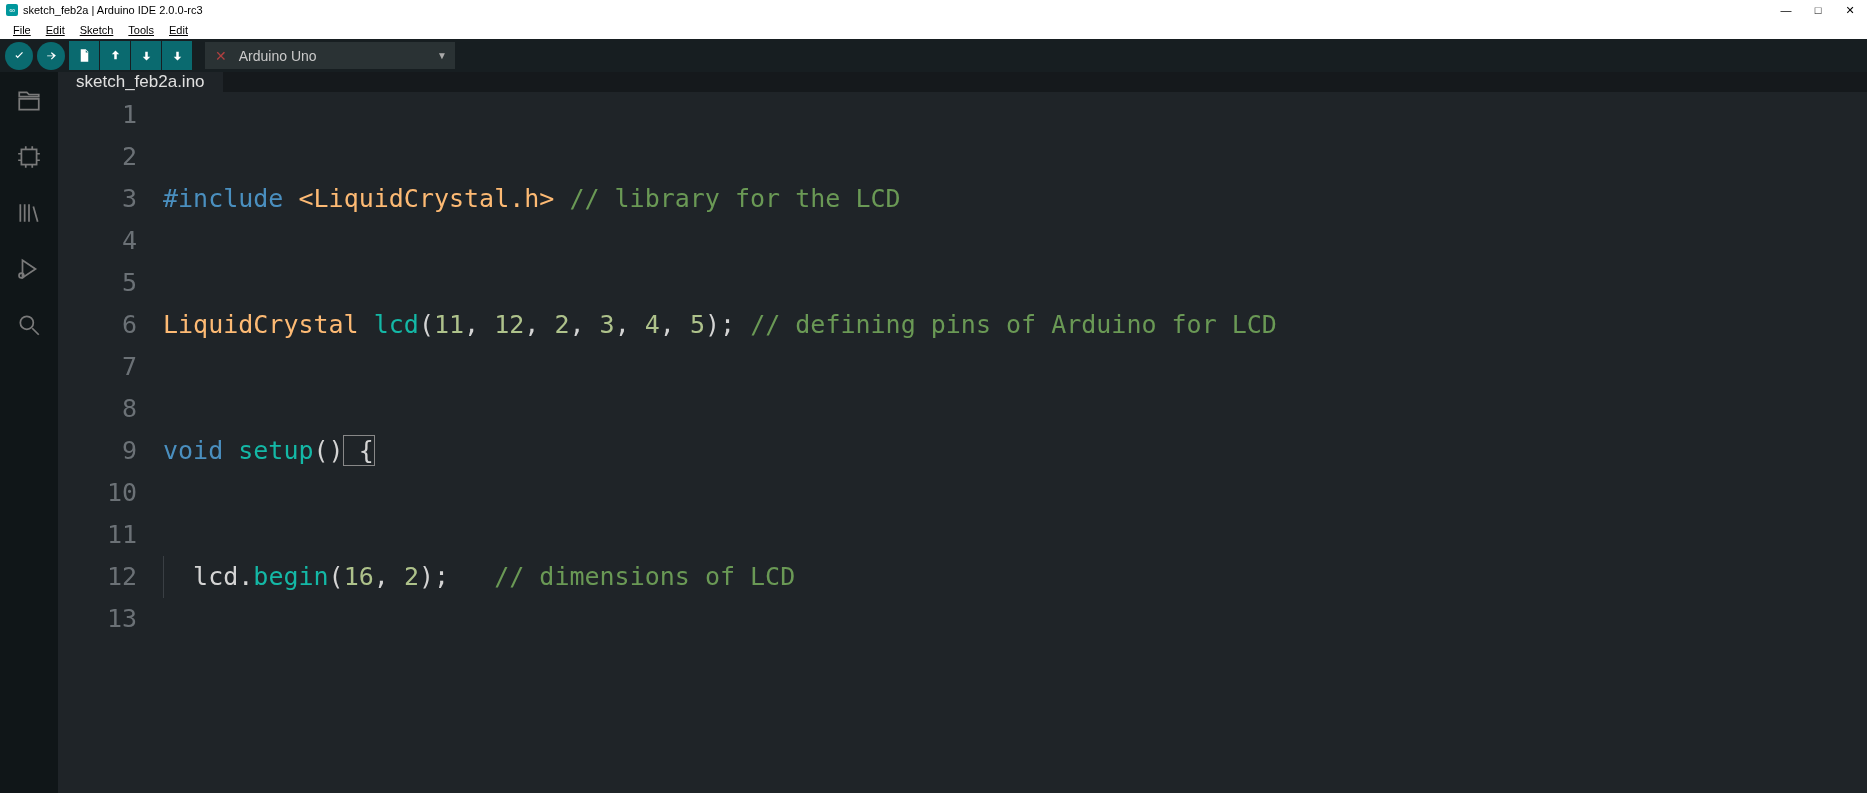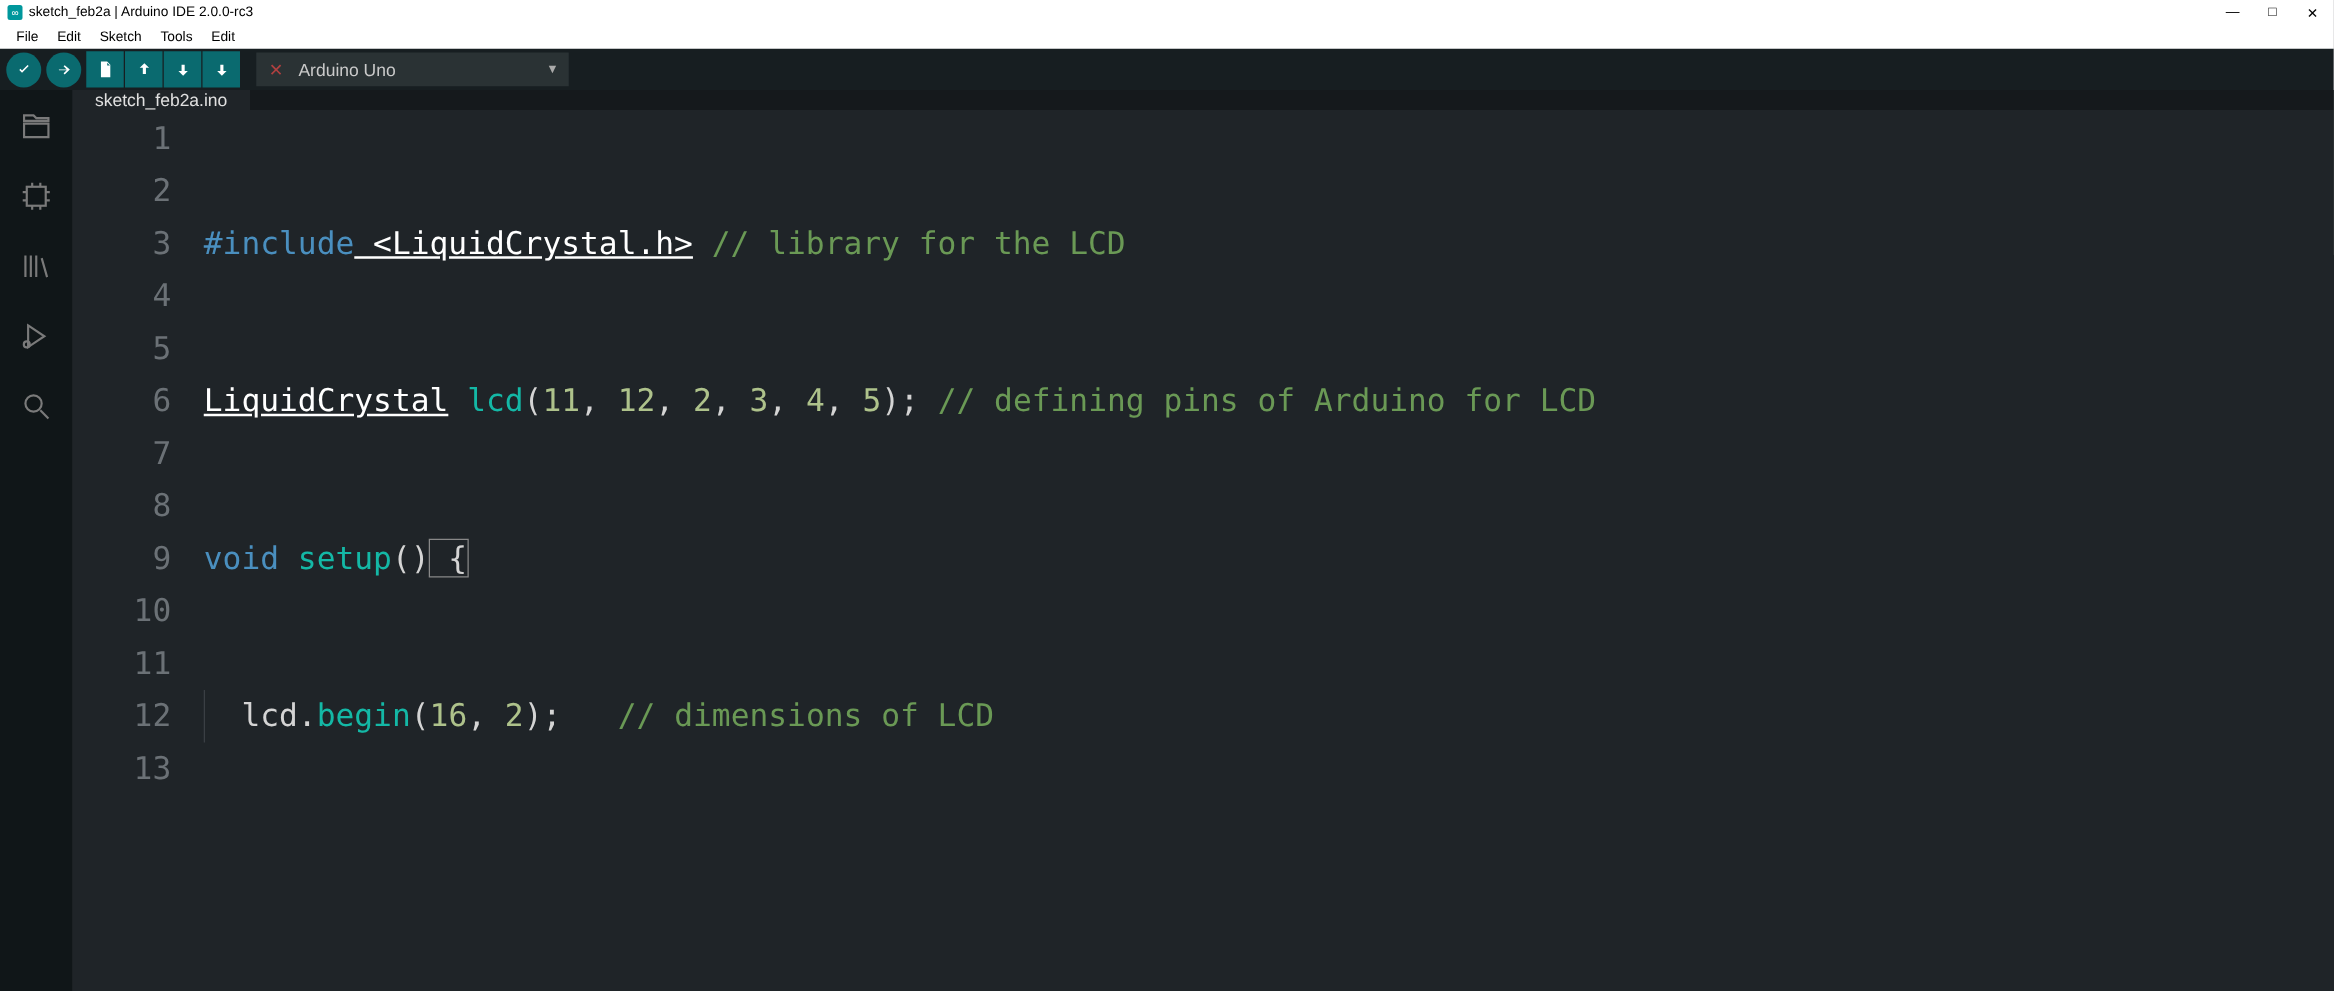--- a/index.html
+++ b/index.html
@@ -36,20 +36,21 @@
 .titlebar-ctrl { width: 14px; text-align: center; cursor: default; }
 .menubar {
   height: 19px;
   background: #fff;
   display: flex;
   align-items: center;
   padding: 0 6px;
   font-size: 11px;
   color: #000;
   gap: 1px;
+  text-decoration: underline;
 }
 .menubar span { padding: 1px 7px; }
 .toolbar {
   height: 33px;
   background: #171e21;
   display: flex;
   align-items: center;
   padding: 0 5px;
 }
 .tool-btn {
@@ -111,21 +112,21 @@
   height: 36px;
   background: #15191c;
   display: flex;
 }
 .tab {
   background: #1f2428;
   color: #e0e0e0;
   padding: 0 18px;
   display: flex;
   align-items: center;
-  font-size: 14px;
+  font-size: 17px;
 }
 .code-area {
   flex: 1;
   display: flex;
   background: #1f2428;
   font-family: "Consolas", "Menlo", monospace;
   font-size: 25px;
   line-height: 42px;
 }
 .gutter {
@@ -146,21 +147,21 @@
 }
 .code-line { height: 42px; position: relative; }
 .indent-guide {
   position: absolute;
   left: 0;
   top: 0;
   bottom: 0;
   border-left: 1px solid #3a3f44;
 }
 .tk-keyword { color: #4a8fbf; }
-.tk-type    { color: #ffffff; text-decoration: underline; }
+.tk-type    { color: #fdba74; }
 .tk-func    { color: #14b8a6; }
 .tk-comment { color: #6a9955; }
 .tk-num     { color: #aec28b; }
 .tk-punct   { color: #d4d4d4; }
 .cursor-box { outline: 1px solid #888; }
 </style>
 </head>
 <body>
 
 <div class="titlebar">

